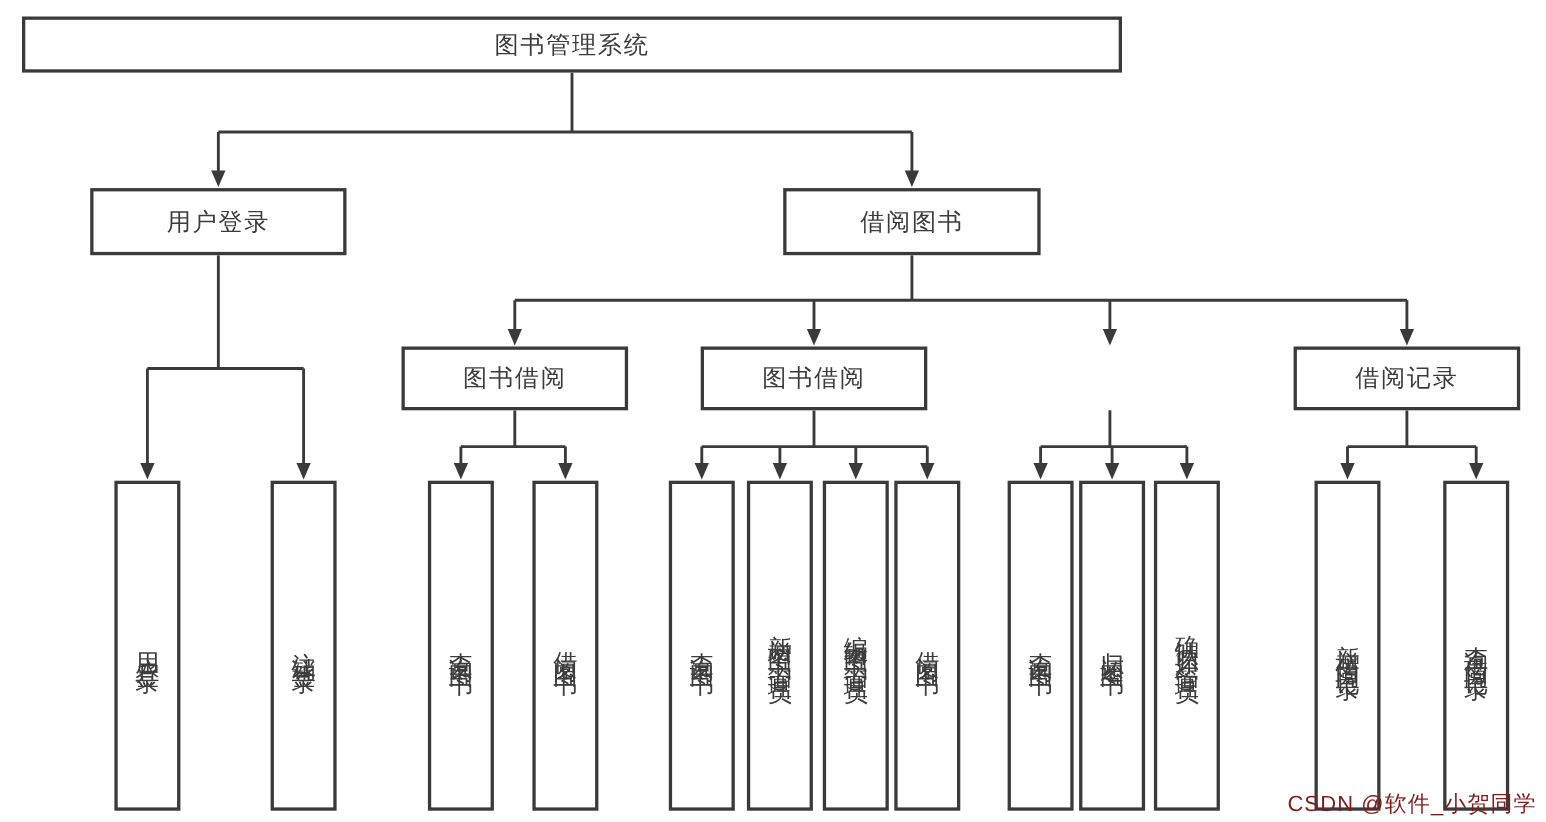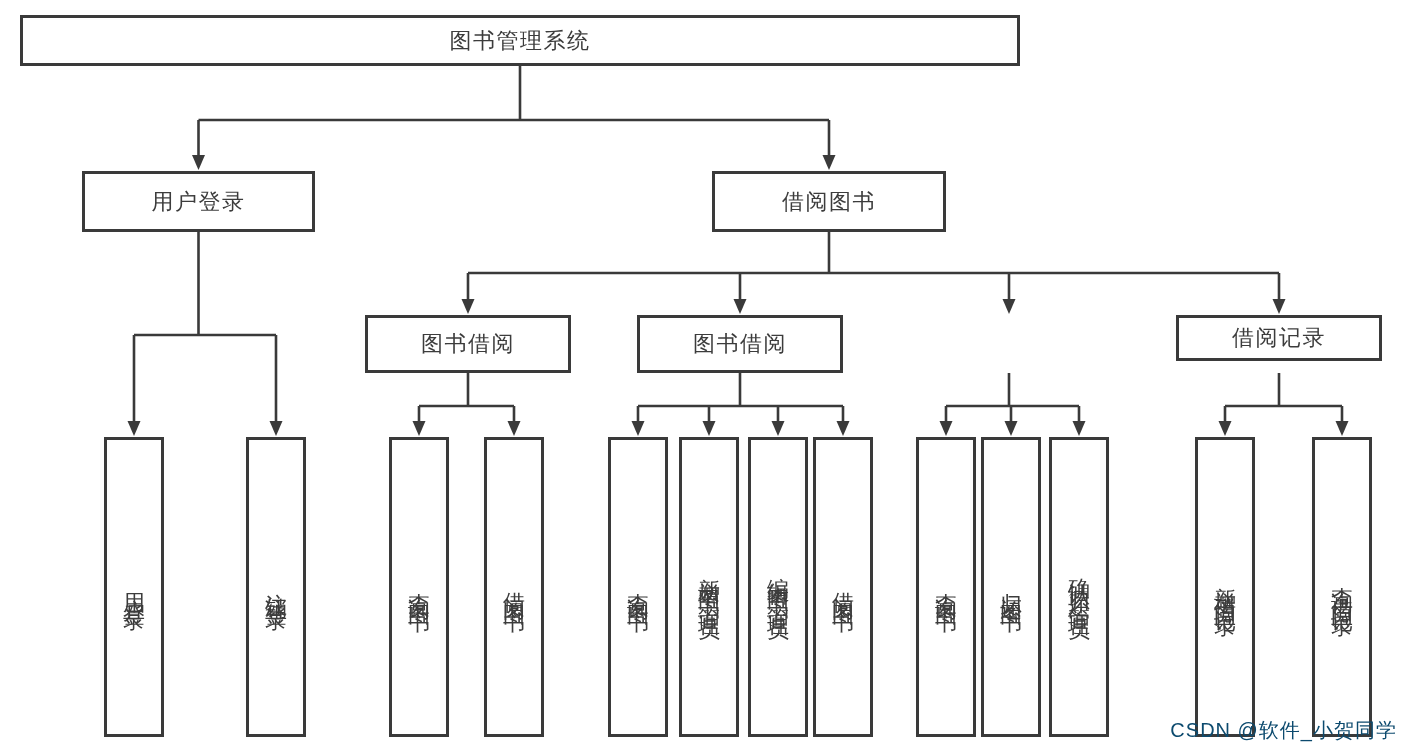--- a/index.html
+++ b/index.html
@@ -28,21 +28,21 @@
     font-size: 22px;
     letter-spacing: 1.5px;
     white-space: nowrap;
   }
   .root  { left: 20px;  top: 15px;  width: 1000px; height: 51px; }
   .b-user{ left: 82px;  top: 171px; width: 233px;  height: 61px; }
   .b-book{ left: 712px; top: 171px; width: 234px;  height: 61px; }
   .m-new { left: 365px; top: 315px; width: 206px;  height: 58px; }
   .m-bor { left: 637px; top: 315px; width: 206px;  height: 58px; }
   .m-cur { left: 906px; top: 315px; width: 206px;  height: 58px; }
-  .m-rec { left: 1176px;top: 315px; width: 206px;  height: 46px; }
+  .m-rec { left: 1176px;top: 315px; width: 206px;  height: 58px; }
   .leaf {
     position: absolute;
     top: 437px; width: 60px; height: 300px;
     box-sizing: border-box;
     background: #ffffff;
     border: 3px solid #3a3a3a;
     display: flex; align-items: center; justify-content: center;
     color: #3c3c3c;
   }
   .vlabel {
@@ -56,21 +56,21 @@
   .l-ul1 { left: 104px; }  .l-ul2 { left: 246px; }
   .l-nb1 { left: 389px; }  .l-nb2 { left: 484px; }
   .l-bb1 { left: 608px; }  .l-bb2 { left: 679px; }
   .l-bb3 { left: 748px; }  .l-bb4 { left: 813px; }
   .l-cb1 { left: 916px; }  .l-cb2 { left: 981px; }  .l-cb3 { left: 1049px; }
   .l-br1 { left: 1195px; } .l-br2 { left: 1312px; }
   #watermark {
     position: absolute;
     right: 8px; bottom: 3px;
     font-size: 20px;
-    color: #0c4a6e;
+    color: #7f1d1d;
     letter-spacing: 1px;
     z-index: 10;
     white-space: nowrap;
   }
 </style>
 </head>
 <body>
 
 <div id="stage">
 

